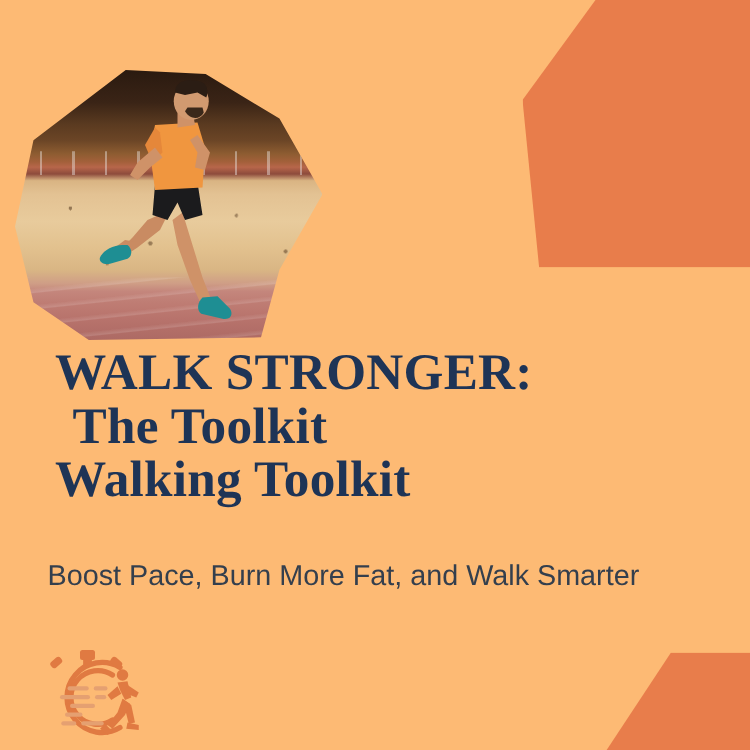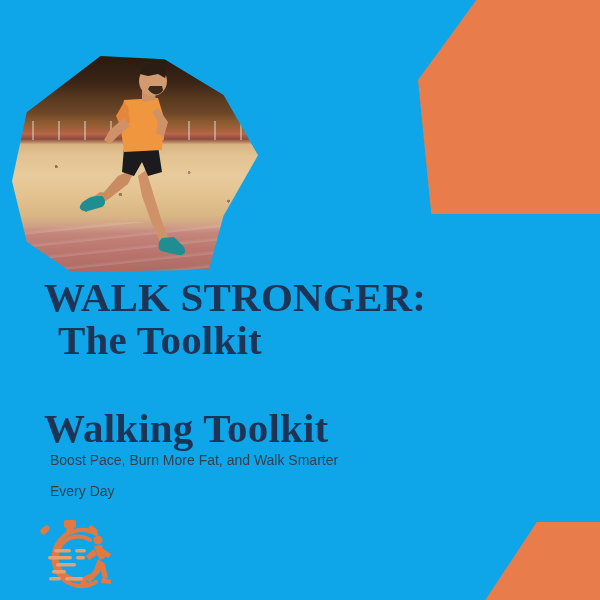--- a/index.html
+++ b/index.html
@@ -4,21 +4,21 @@
 <style>
   html, body {
     margin: 0;
     padding: 0;
     background: #ffffff;
   }
   #poster {
     position: relative;
     width: 600px;
     height: 600px;
-    background: #0ea5e9;
+    background: #fdba74;
     overflow: hidden;
     font-family: "Liberation Sans", sans-serif;
   }
 
   
   .shape-tr {
     position: absolute;
     left: 418px;
     top: -2px;
     width: 190px;
@@ -119,31 +119,31 @@
     width: 520px;
     color: #1E3456;
     font-family: "Liberation Serif", "DejaVu Serif", serif;
     font-weight: bold;
     font-size: 41px;
     line-height: 43px;
     letter-spacing: 0.2px;
   }
   .headline .l1 { display: block; }
   .headline .l2 { display: block; padding-left: 14px; }
-  .headline .l3 { display: block; margin-top: 45px; }
+  .headline .l3 { display: block; }
 
   
   .subtitle {
     position: absolute;
-    left: 50px;
+    left: 38px;
     top: 445px;
     width: 500px;
     color: #343F4D;
     font-family: "Liberation Sans", sans-serif;
-    font-size: 14px;
+    font-size: 23px;
     line-height: 31px;
     font-weight: 400;
   }
 
   
   .logo {
     position: absolute;
     left: 22px;
     top: 518px;
     width: 104px;
@@ -196,21 +196,20 @@
 
   <div class="headline">
     <span class="l1">WALK STRONGER:</span>
     <span class="l2">The Toolkit</span>
     <span class="l3">Walking Toolkit</span>
   </div>
 
   <div class="subtitle">
     <span>Boost Pace, Burn More Fat, and Walk Smarter</span>
     <br>
-    <span>Every Day</span>
   </div>
 
   <svg class="logo" viewBox="0 0 104 76">
     <g fill="none" stroke="#E07A42" stroke-width="4.2" stroke-linecap="round">
 
       <path d="M74 16 A28 28 0 1 0 74 64"></path>
 
       <path d="M68 22 A21.5 21.5 0 1 0 68 58"></path>
     </g>
     <g fill="#E07A42">

